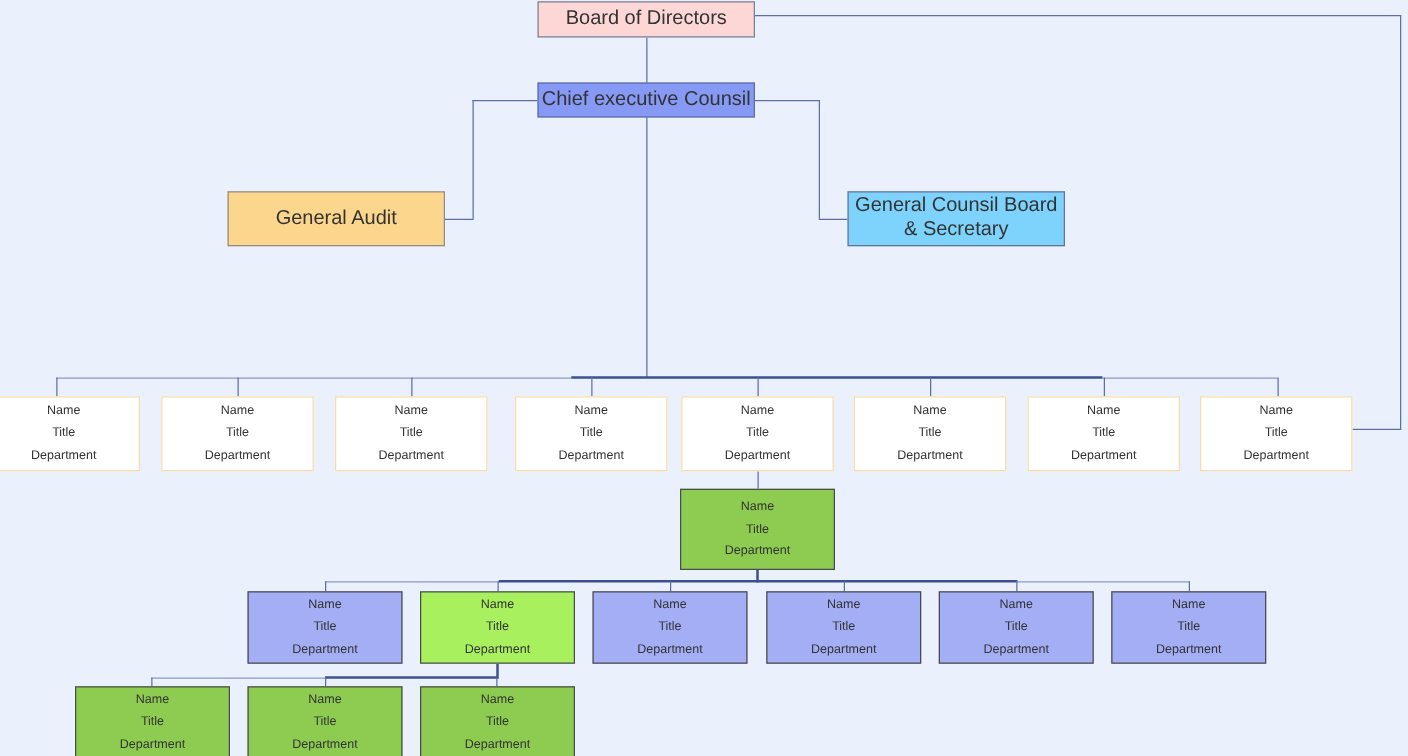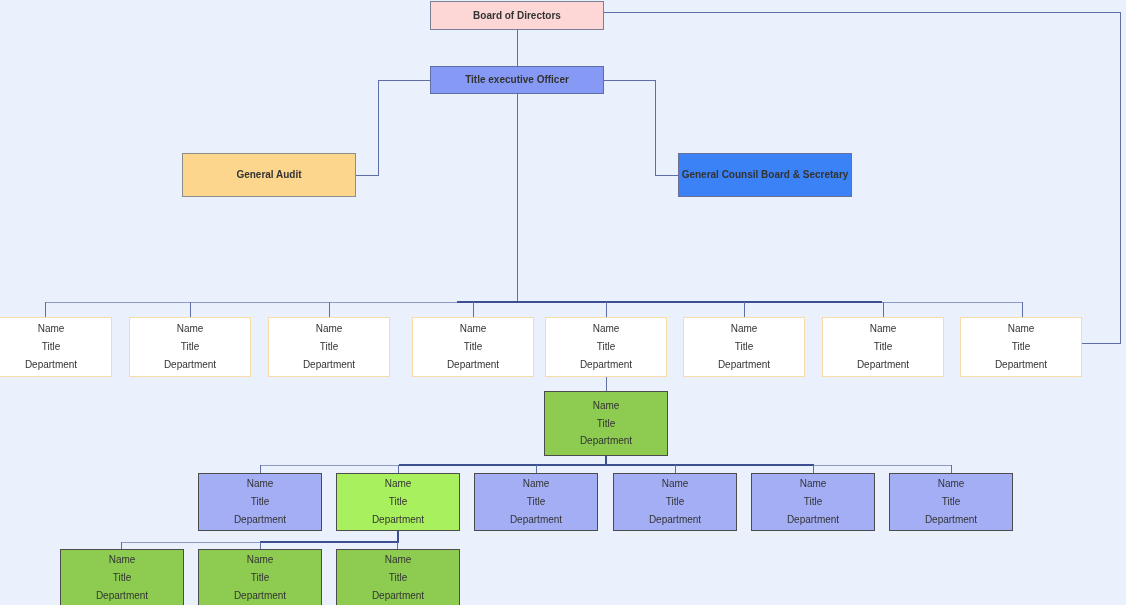--- a/index.html
+++ b/index.html
@@ -43,39 +43,38 @@
     line-height: 1.18;
   }
 
   .node .line {
     display: block;
     width: 100%;
   }
 
   
   .node-top {
-    font-size: 10px;
+    font-size: 16px;
     border: 1px solid #5E6FA8;
-    font-weight: bold;
   }
 
   .node-board {
     background: #FCD7D6;
     border: 1px solid #7A7F93;
   }
   .node-ceo {
     background: #8699F5;
     border: 1px solid #5E6FA8;
   }
   .node-audit {
     background: #FCD68C;
     border: 1px solid #8D8D8D;
   }
   .node-counsil {
-    background: #3b82f6;
+    background: #7dd3fc;
     border: 1px solid #6B7196;
   }
 
   
   .node-staff {
     font-size: 10px;
     padding: 4px 2px;
   }
   .node-staff .line { margin: 3px 0; }
 
@@ -156,21 +155,21 @@
 
   <div class="conn v" style="left:121px; top:542px; height:10px;"></div>
   <div class="conn v" style="left:260px; top:542px; height:10px;"></div>
   <div class="conn v" style="left:397px; top:542px; height:10px;"></div>
 
   <div class="node node-top node-board" style="left:430px; top:1px; width:174px; height:29px;">
     <span class="line">Board of Directors</span>
   </div>
 
   <div class="node node-top node-ceo" style="left:430px; top:66px; width:174px; height:28px;">
-    <span class="line">Title executive Officer</span>
+    <span class="line">Chief executive Counsil</span>
   </div>
 
   <div class="node node-top node-audit" style="left:182px; top:153px; width:174px; height:44px;">
     <span class="line">General Audit</span>
   </div>
 
   <div class="node node-top node-counsil" style="left:678px; top:153px; width:174px; height:44px;">
     <span class="line">General Counsil Board &amp; Secretary</span>
   </div>
 

